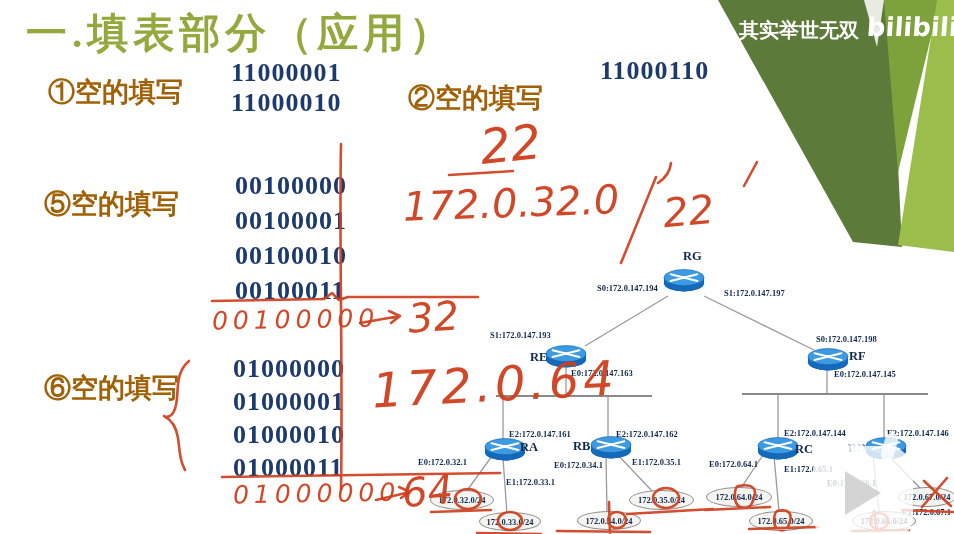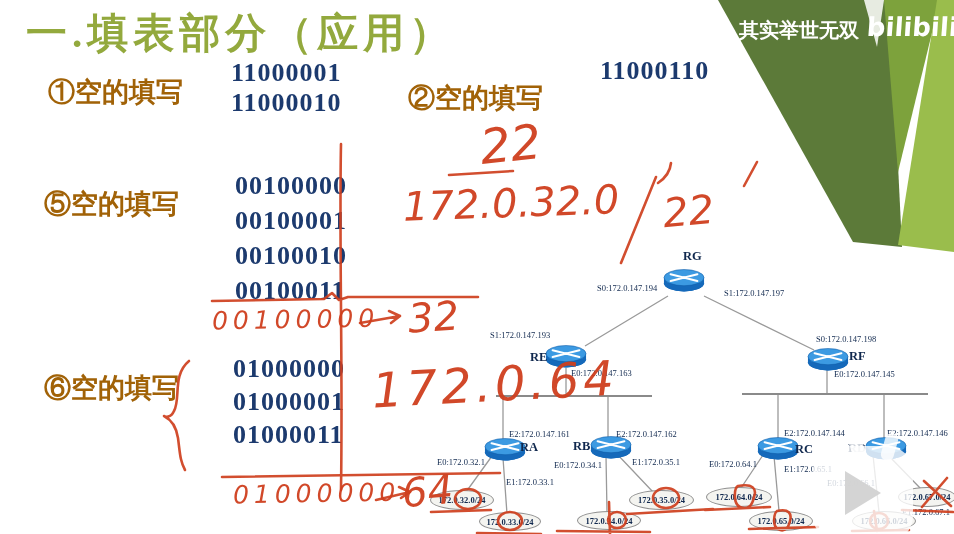--- a/index.html
+++ b/index.html
@@ -2,21 +2,21 @@
 <html><head>
 <meta charset="utf-8">
 <style>
   html,body{margin:0;padding:0;background:#e8e8e8;}
   #stage{position:relative;width:954px;height:534px;background:#ffffff;overflow:hidden;
          font-family:"Liberation Serif",serif;}
   .abs{position:absolute;}
   .title{font-size:41px;font-weight:700;color:#93a93d;letter-spacing:5px;white-space:nowrap;}
   .cnlab{font-size:27px;font-weight:700;color:#a16207;white-space:nowrap;}
   .bin{font-weight:700;color:#1c3a6e;font-size:26px;letter-spacing:1px;white-space:nowrap;}
-  .dlab{font-weight:400;color:#10284e;font-size:8.5px;white-space:nowrap;}
+  .dlab{font-weight:700;color:#10284e;font-size:8.5px;white-space:nowrap;}
   .rname{font-weight:700;color:#10284e;font-size:12.5px;white-space:nowrap;}
   .net{position:absolute;border:1px solid #8f8f8f;background:#f4f4f0;border-radius:50%;
        display:flex;align-items:center;justify-content:center;font-weight:700;font-size:8.5px;
        color:#10284e;white-space:nowrap;}
   .ink{position:absolute;font-family:"DejaVu Sans",sans-serif;font-style:italic;color:#cf3f1e;
        white-space:nowrap;opacity:.95;}
   .router{position:absolute;width:42px;height:25px;}
   .wm-text{font-family:"DejaVu Sans",sans-serif;font-weight:700;font-size:20px;color:#fff;white-space:nowrap;}
   .wm-logo{font-family:"DejaVu Sans",sans-serif;font-weight:800;font-size:26px;color:#fff;
            transform:skewX(-4deg);letter-spacing:0;}
@@ -63,20 +63,21 @@
     <div class="bin">00100000</div>
     <div class="bin">00100001</div>
     <div class="bin">00100010</div>
     <div class="bin">00100011</div>
   </div>
 
   <span class="abs cnlab" style="left:44px;top:370px;">⑥空的填写</span>
   <div class="abs" style="left:233px;top:352px;line-height:33px;">
     <div class="bin">01000000</div>
     <div class="bin">01000001</div>
+    <div class="bin">01000010</div>
     <div class="bin">01000011</div>
   </div>
 
   <svg class="layer" width="954" height="534">
     <path d="M668,296 L585,346 M704,296 L814,350 M566,368 L566,394 M503,396 L503,440 M608,396 L608,438
              M827,370 L827,393 M778,394 L778,438 M884,394 L884,438 M492,456 L466,492 M503,458 L507,514
              M606,456 L607,512 M617,454 L653,492 M763,455 L741,488 M774,456 L779,511 M873,455 L879,512
              M888,455 L921,489" stroke="#9a9a9a" stroke-width="1.3" fill="none"></path>
     <path d="M496,396 L652,396 M742,394 L928,394" stroke="#8a8a8a" stroke-width="2.2" fill="none"></path>
   </svg>
@@ -135,21 +136,21 @@
   <span class="abs dlab" style="left:597px;top:283px;">S0:172.0.147.194</span>
   <span class="abs dlab" style="left:724px;top:288px;">S1:172.0.147.197</span>
   <span class="abs dlab" style="left:490px;top:330px;">S1:172.0.147.193</span>
   <span class="abs dlab" style="left:571px;top:368px;">E0:172.0.147.163</span>
   <span class="abs dlab" style="left:816px;top:334px;">S0:172.0.147.198</span>
   <span class="abs dlab" style="left:834px;top:369px;">E0:172.0.147.145</span>
   <span class="abs dlab" style="left:509px;top:429px;">E2:172.0.147.161</span>
   <span class="abs dlab" style="left:616px;top:429px;">E2:172.0.147.162</span>
   <span class="abs dlab" style="left:784px;top:428px;text-align:center;">E2:172.0.147.144</span>
   <span class="abs dlab" style="left:887px;top:428px;">E2:172.0.147.146</span>
-  <span class="abs dlab" style="left:437px;top:457px;">E0:172.0.32.1</span>
+  <span class="abs dlab" style="left:418px;top:457px;">E0:172.0.32.1</span>
   <span class="abs dlab" style="left:506px;top:477px;">E1:172.0.33.1</span>
   <span class="abs dlab" style="left:554px;top:460px;">E0:172.0.34.1</span>
   <span class="abs dlab" style="left:632px;top:457px;">E1:172.0.35.1</span>
   <span class="abs dlab" style="left:709px;top:459px;">E0:172.0.64.1</span>
   <span class="abs dlab" style="left:784px;top:464px;">E1:172.0.65.1</span>
   <span class="abs dlab" style="left:827px;top:478px;">E0:172.0.66.1</span>
   <span class="abs dlab" style="left:902px;top:459px;margin-top:48px;">E1:172.0.67.1</span>
 
   <div class="net" style="left:430px;top:490px;width:62px;height:18px;">172.0.32.0/24</div>
   <div class="net" style="left:479px;top:512px;width:60px;height:17px;">172.0.33.0/24</div>

